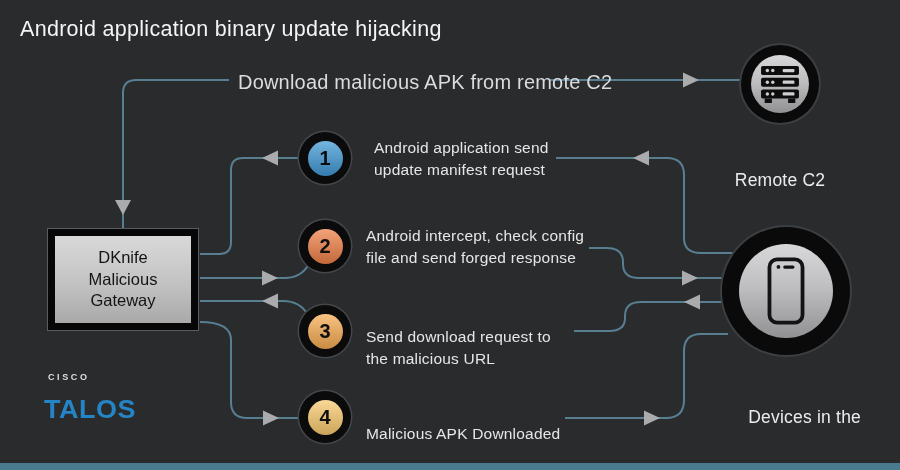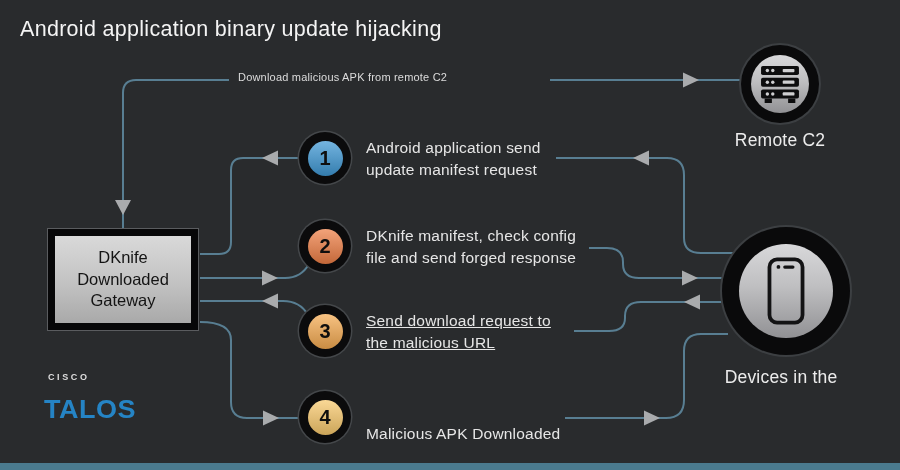--- a/index.html
+++ b/index.html
@@ -38,35 +38,35 @@
   .badge-inner{
     width:35px;height:35px;border-radius:50%;
     background-image:linear-gradient(180deg,rgba(255,255,255,.28),rgba(0,0,0,.18));
     display:flex;align-items:center;justify-content:center;
     font-size:20px;font-weight:600;color:#0e0e0e;
   }
   .step-text{
     font-size:15.5px;line-height:21.5px;color:#e6e6e6;letter-spacing:.2px;white-space:nowrap;
   }
   .flow-label{
-    font-size:11px;color:#dcdcdc;letter-spacing:.2px;white-space:nowrap;
+    font-size:20px;color:#dcdcdc;letter-spacing:.2px;white-space:nowrap;
   }
   
   .node-ring{
     border-radius:50%;background:#0a0a0b;
     display:flex;align-items:center;justify-content:center;
     box-shadow:0 0 0 2px #3c3f42;
   }
   .node-inner{
     border-radius:50%;
     background:linear-gradient(180deg,#d8d8da 0%,#bfbfc1 45%,#919194 100%);
     display:flex;align-items:center;justify-content:center;
   }
   .node-label{
-    color:#ececec;font-size:17.5px;line-height:22px;text-align:center;letter-spacing:.2px;
+    color:#ececec;font-size:17.5px;line-height:22px;text-align:center;letter-spacing:.2px;margin-top:40px;
   }
   
   .cisco{
     left:48px;top:372px;font-size:9px;font-weight:700;color:#dedede;letter-spacing:2.6px;
   }
   .talos{
     left:44px;top:395px;font-size:27px;font-weight:700;letter-spacing:.5px;
     transform:scaleY(.95);transform-origin:left top;
   }
   .bottom-bar{left:0;bottom:0;width:900px;height:7px;}
@@ -103,47 +103,47 @@
     </g>
   </svg>
 
   <div class="abs title">Android application binary update hijacking</div>
 
   <div class="abs flow-label" style="left:238px;top:71px;">Download malicious APK from remote C2</div>
 
   <div class="abs gateway">
     <div class="gw-label">
       <div>DKnife</div>
-      <div>Downloaded</div>
+      <div>Malicious</div>
       <div>Gateway</div>
     </div>
   </div>
 
   <div class="abs badge" style="left:299px;top:132px;">
     <div class="badge-inner" style="background-color: rgb(63, 152, 212);">1</div>
   </div>
   <div class="abs badge" style="left:299px;top:220px;">
     <div class="badge-inner" style="background-color: rgb(238, 127, 70);">2</div>
   </div>
   <div class="abs badge" style="left:299px;top:305px;">
     <div class="badge-inner" style="background-color: rgb(245, 171, 82);">3</div>
   </div>
   <div class="abs badge" style="left:299px;top:391px;">
     <div class="badge-inner" style="background-color: rgb(248, 201, 109);">4</div>
   </div>
 
-  <div class="abs step-text" style="left:366px;top:137px;">
+  <div class="abs step-text" style="left:374px;top:137px;">
     <div>Android application send</div>
     <div>update manifest request</div>
   </div>
   <div class="abs step-text" style="left:366px;top:225px;">
-    <div>DKnife manifest, check config</div>
+    <div>Android intercept, check config</div>
     <div>file and send forged response</div>
   </div>
-  <div class="abs step-text" style="left:366px;top:310px;text-decoration:underline;">
+  <div class="abs step-text" style="left:366px;top:326px;">
     <div>Send download request to</div>
     <div>the malicious URL</div>
   </div>
   <div class="abs step-text" style="left:366px;top:408px;margin-top:15px;">
     <div>Malicious APK Downloaded</div>
   </div>
 
   <div class="abs node-ring" style="left:741px;top:45px;width:78px;height:78px;">
     <div class="node-inner" style="width:58px;height:58px;">
       <svg width="40" height="37" viewBox="0 0 44 41">
@@ -172,21 +172,21 @@
 
   <div class="abs node-ring" style="left:722px;top:227px;width:128px;height:128px;">
     <div class="node-inner" style="width:94px;height:94px;">
       <svg width="38" height="68" viewBox="0 0 40 72">
         <rect x="2.5" y="2.5" width="35" height="67" rx="8" fill="none" stroke="#131314" stroke-width="4"></rect>
         <circle cx="12" cy="10.5" r="2" fill="#131314"></circle>
         <rect x="17" y="9" width="12" height="3.4" rx="1.7" fill="#131314"></rect>
       </svg>
     </div>
   </div>
-  <div class="abs node-label" style="left:701px;top:366px;width:160px;">
+  <div class="abs node-label" style="left:701px;top:366px;width:160px;text-align:right;">
     <div>Devices in the</div>
   </div>
 
   <div class="abs cisco">CISCO</div>
   <div class="abs talos" style="color: rgb(37, 132, 197);">TALOS</div>
 
   <div class="abs bottom-bar" style="background-color: rgb(74, 122, 142);"></div>
 
 </div>
 

